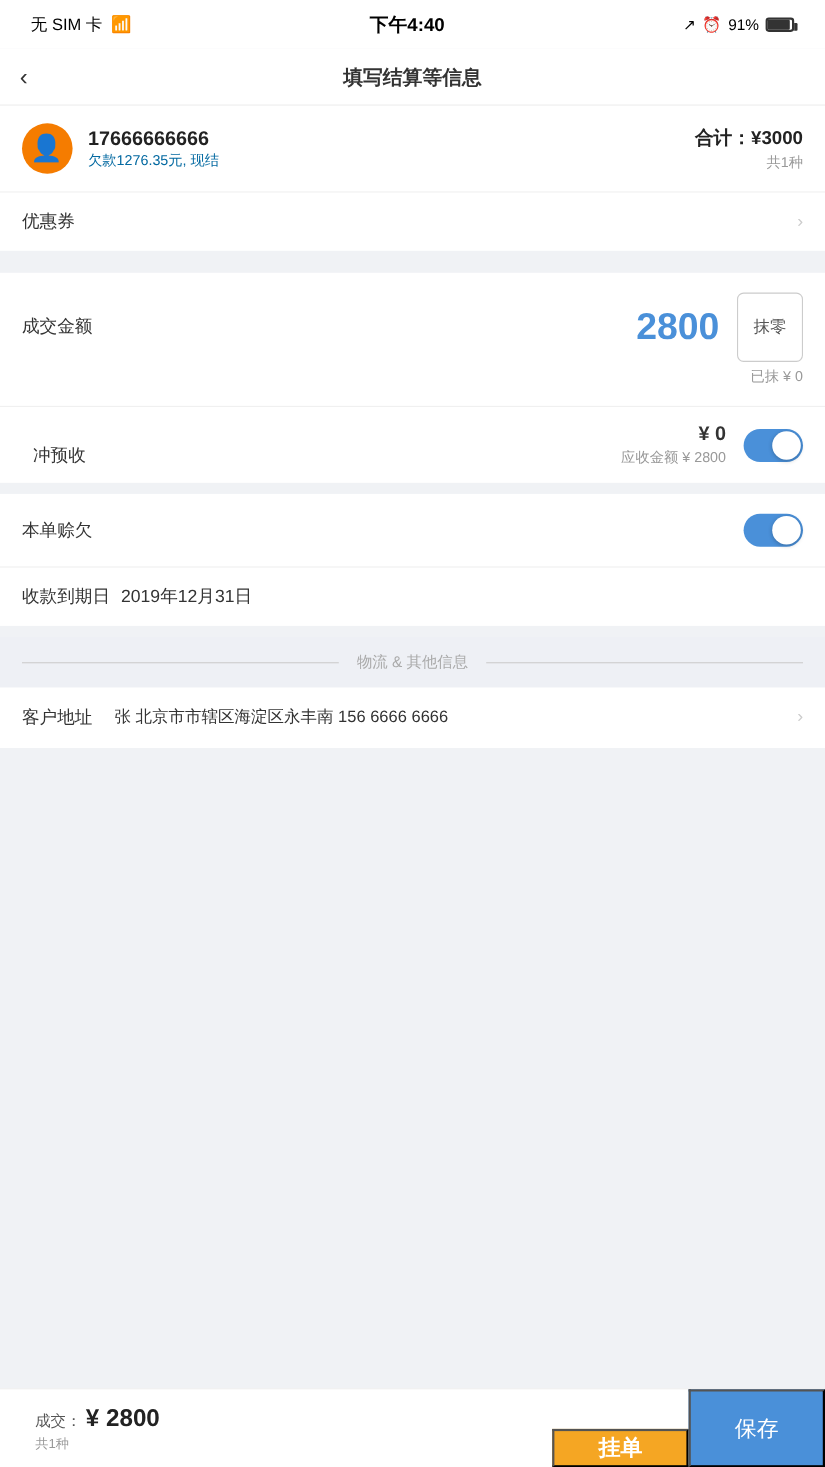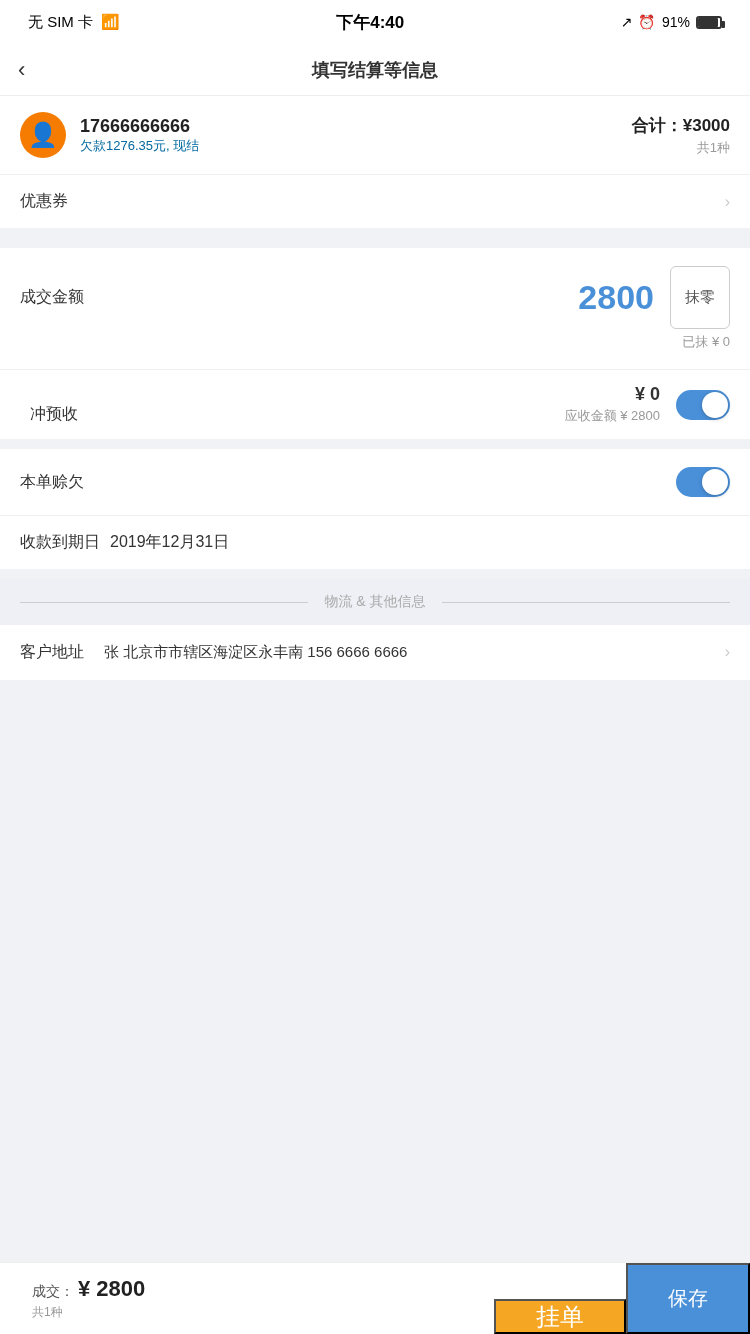--- a/index.html
+++ b/index.html
@@ -273,22 +273,22 @@
     .bottom-trans { font-size: 14px; color: #555; }
     .bottom-amount { font-size: 22px; font-weight: 700; color: #222; }
     .bottom-count { font-size: 12px; color: #999; margin-top: 2px; }
     .bottom-actions {
       display: flex;
       align-items: stretch;
     }
     .btn-hang {
       background: #f5a623;
       color: #fff;
-      font-size: 24px;
-      font-weight: 400;
+      font-size: 20px;
+      font-weight: 700;
       padding: 0 40px;
       display: flex;
       align-items: center;
       justify-content: center;
       cursor: pointer;
       margin-top: 36px;
     }
     .btn-save {
       background: #4a90d9;
       color: #fff;

